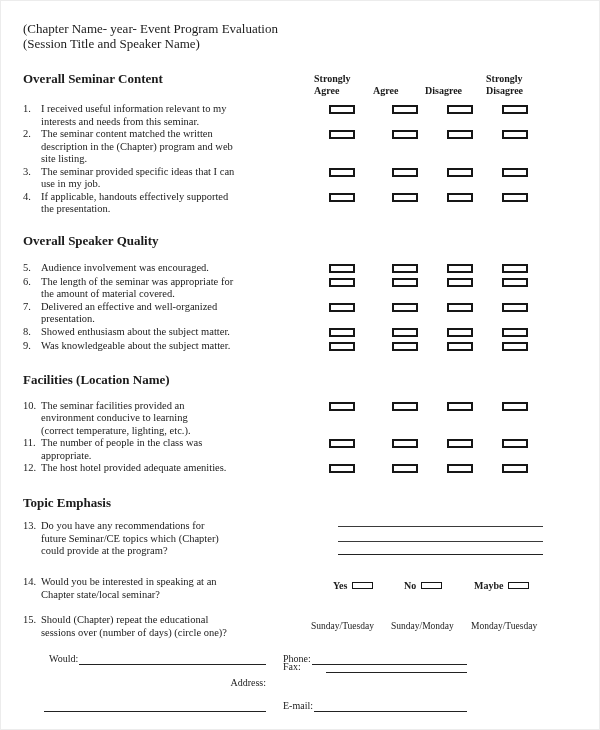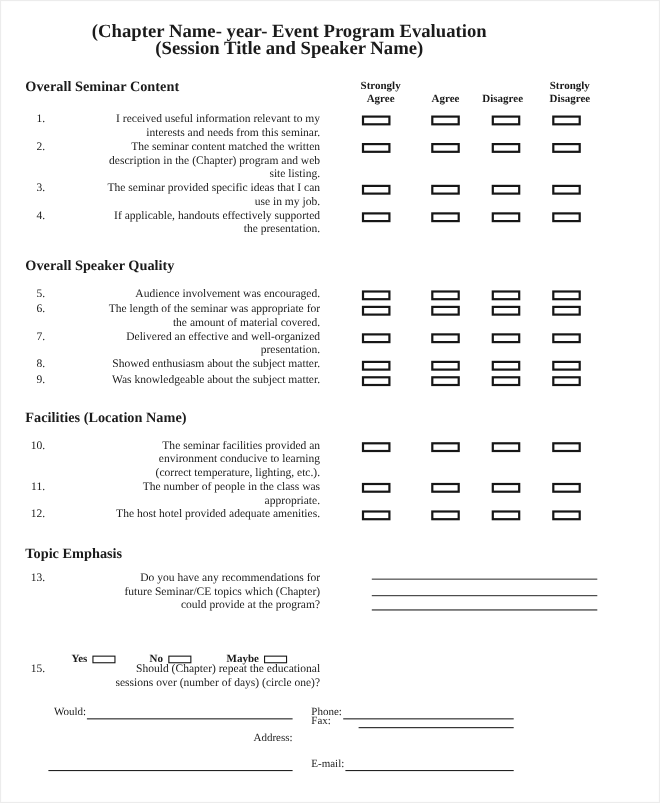--- a/index.html
+++ b/index.html
@@ -3,40 +3,40 @@
 <meta charset="utf-8">
 <style>
   html,body{margin:0;padding:0;background:#fdfdfd;}
   .page{
     width:600px;height:730px;box-sizing:border-box;
     padding:20px 22px 0 22px;background:#ffffff;
     border:1px solid #ececec;
     font-family:"Liberation Serif","DejaVu Serif",serif;color:#1b1b1b;
     position:relative;overflow:hidden;
   }
-  .title{width:480px;text-align:center;font-weight:bold;font-size:17px;line-height:15px;}
+  .title{width:480px;text-align:left;font-weight:normal;font-size:13px;line-height:15px;}
   .row{display:flex;align-items:flex-start;}
   .head-row{margin-top:20px;margin-bottom:6px;}
   h2{font-size:13px;line-height:16px;margin:0;font-weight:bold;}
   .s2h{margin:17px 0 13px 0;}
   .s3h{margin:18px 0 12px 0;}
   .s4h{margin:19px 0 9px 0;}
-  .qcol{display:flex;flex:0 0 268px;width:268px;text-align:right;}
+  .qcol{display:flex;flex:0 0 268px;width:268px;}
   .qnum{flex:0 0 18px;width:18px;font-size:10.5px;line-height:12.5px;}
   .qbody{width:250px;font-size:10.5px;line-height:12.5px;white-space:pre-line;}
   .boxes{position:relative;flex:1;min-height:14px;}
   .rhdr{position:relative;height:26px;flex:1;}
   .rh{position:absolute;top:2px;width:64px;height:23px;display:flex;flex-direction:column;
-      justify-content:flex-end;text-align:center;font-weight:bold;font-size:10px;line-height:11.5px;}
+      justify-content:flex-end;text-align:left;font-weight:bold;font-size:10px;line-height:11.5px;}
   .rh1{left:23px;} .rh2{left:82px;} .rh3{left:134px;} .rh4{left:195px;}
   .cb{position:absolute;top:2px;width:22px;height:5px;border:2px solid #161616;background:#fff;}
   .c1{left:38px;} .c2{left:101px;} .c3{left:156px;} .c4{left:211px;}
   .ansline{position:absolute;left:47px;width:205px;border-bottom:1.7px solid #3a3a3a;height:0;}
   .al1{top:6px;} .al2{top:21px;} .al3{top:34px;border-bottom-color:#222;}
-  .optgroup{position:absolute;top:18px;display:flex;align-items:center;gap:5px;}
+  .optgroup{position:absolute;top:4px;display:flex;align-items:center;gap:5px;}
   .og1{left:42px;} .og2{left:113px;} .og3{left:183px;}
   .optlabel{font-weight:bold;font-size:10px;}
   .obox{width:19px;height:5px;border:1.8px solid #161616;background:#fff;display:inline-block;}
   .dayopt{position:absolute;top:7px;font-size:9.5px;white-space:nowrap;}
   .d1{left:20px;} .d2{left:100px;} .d3{left:180px;}
   .m14{margin-top:18px;} .m15{margin-top:13px;}
   .contact{position:relative;height:58px;margin-top:14px;}
   .crow{position:absolute;display:flex;align-items:flex-end;font-size:10px;line-height:12px;}
   .fline{flex:1;border-bottom:1px solid #222;height:11px;margin-left:1px;}
   .r1l{left:26px;top:0;width:217px;} .r1r{left:260px;top:0;width:184px;}
@@ -249,20 +249,25 @@
 could provide at the program?</div>
     </div>
     <div class="boxes" style="min-height:38px;">
       <span class="ansline al1"></span>
       <span class="ansline al2"></span>
       <span class="ansline al3"></span>
     </div>
   </div>
 
   <div class="row m14">
+    <div class="qcol">
+      <span class="qnum">14.</span>
+      <div class="qbody">Would you be interested in speaking at an
+Chapter state/local seminar?</div>
+    </div>
     <div class="boxes">
       <span class="optgroup og1">
         <span class="optlabel">Yes</span>
         <span class="obox"></span>
       </span>
       <span class="optgroup og2">
         <span class="optlabel">No</span>
         <span class="obox"></span>
       </span>
       <span class="optgroup og3">
@@ -271,20 +276,25 @@
       </span>
     </div>
   </div>
 
   <div class="row m15">
     <div class="qcol">
       <span class="qnum">15.</span>
       <div class="qbody">Should (Chapter) repeat the educational
 sessions over (number of days) (circle one)?</div>
     </div>
+    <div class="boxes">
+      <span class="dayopt d1">Sunday/Tuesday</span>
+      <span class="dayopt d2">Sunday/Monday</span>
+      <span class="dayopt d3">Monday/Tuesday</span>
+    </div>
   </div>
 
   <div class="contact">
     <div class="crow r1l">
       <span>Would:</span>
       <span class="fline"></span>
     </div>
     <div class="crow r1r">
       <span>Phone:</span>
       <span class="fline"></span>

